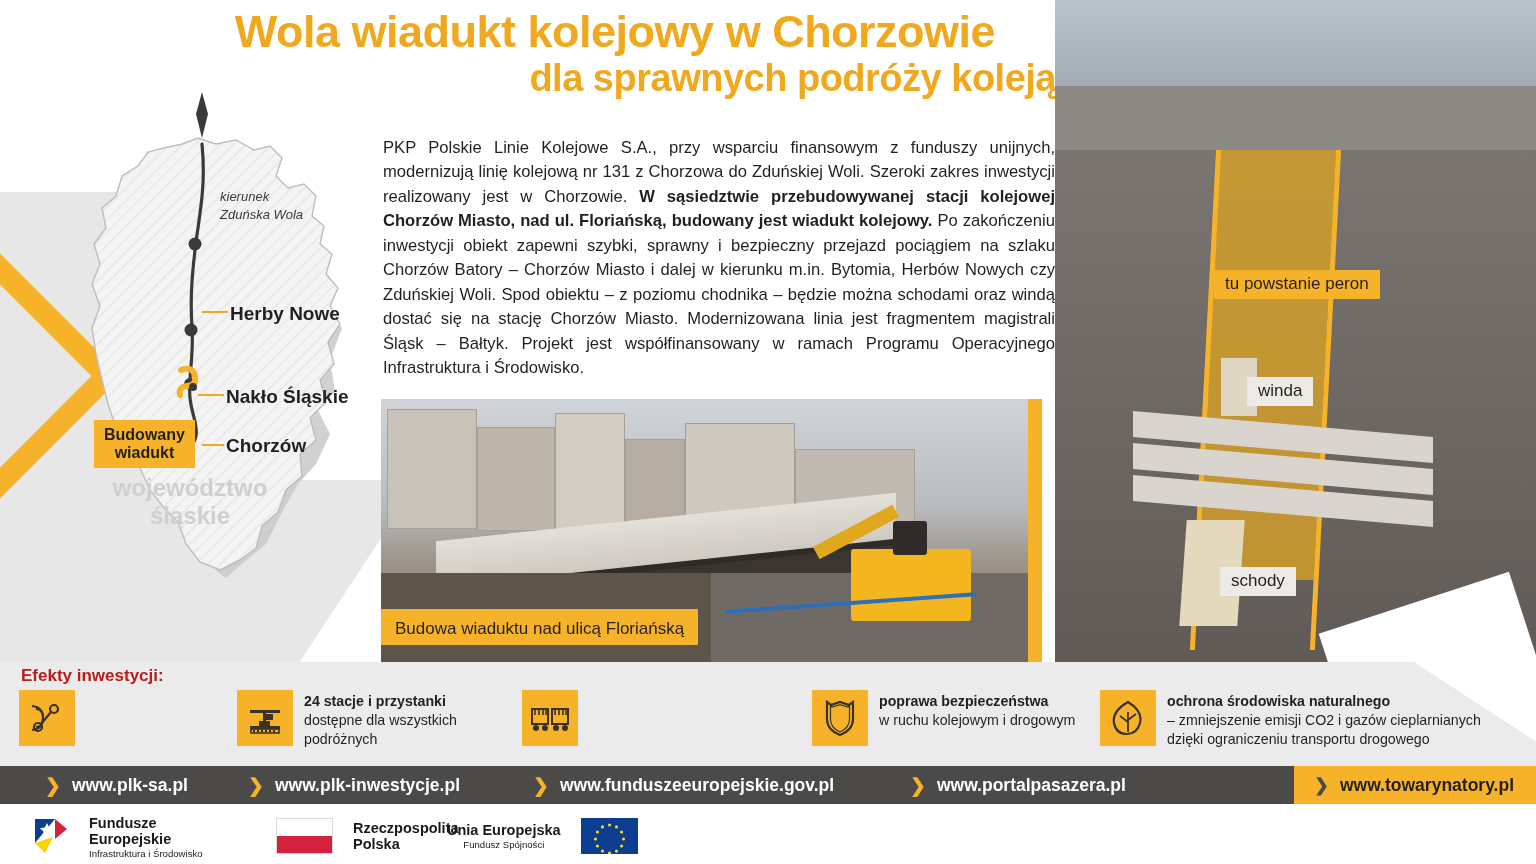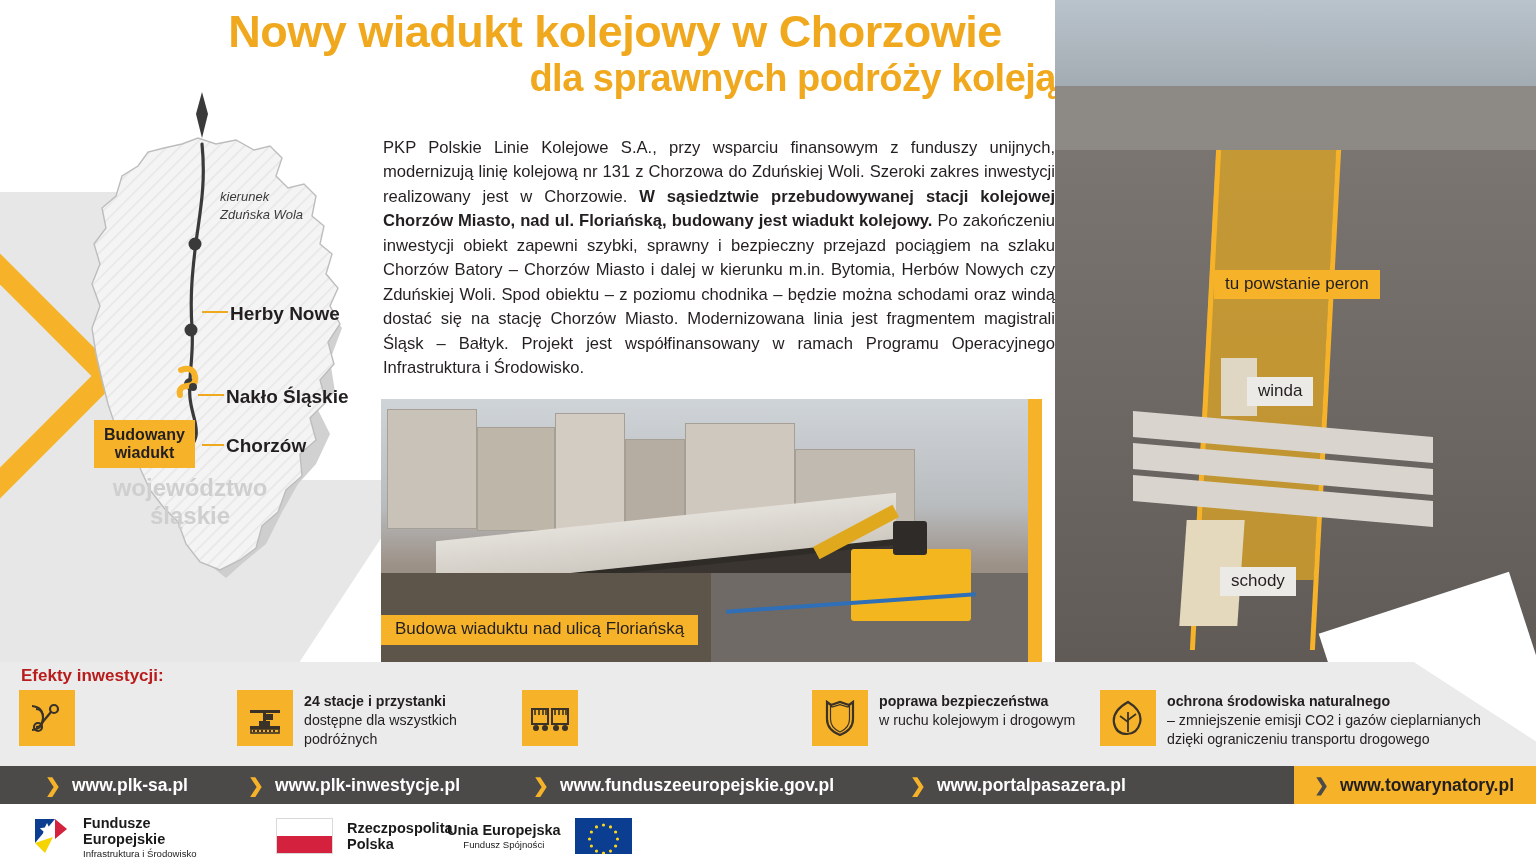--- a/index.html
+++ b/index.html
@@ -72,21 +72,21 @@
   
   .photo-via{
     position:absolute; left:381px; top:399px; width:661px; height:266px;
     overflow:hidden; background:#6a6258;
   }
   .photo-via .frame-r{
     position:absolute; right:0; top:0; width:14px; height:100%; background:#f6b32a;
   }
   .photo-cap{
     position:absolute; left:0px; bottom:20px; background:#f6b32a; color:#231f20;
-    font-size:17px; padding:4px 14px 6px 14px; white-space:nowrap;
+    font-size:17px; padding:10px 14px 6px 14px; white-space:nowrap;
   }
   .via-sky{ position:absolute; inset:0; background:linear-gradient(#cfd4d8,#b9bcbf 40%,#9d9288 62%,#7d7266); }
   .via-bld{ position:absolute; background:#c9c2b8; border:1px solid #a69f95; }
   .via-deck{
     position:absolute; left:55px; top:118px; width:460px; height:46px;
     background:linear-gradient(#e3e0da,#cfcac1); transform:skewY(-6deg);
     box-shadow:0 6px 0 rgba(0,0,0,.18);
   }
   .via-deck2{
     position:absolute; left:55px; top:160px; width:460px; height:52px;
@@ -165,21 +165,21 @@
   .url .chev{ color:#f6b32a; font-size:19px; font-weight:bold; line-height:1; }
   .url-last{
     position:absolute; right:0; top:0; height:38px; background:#f6b32a;
     display:flex; align-items:center; gap:11px; padding:0 22px 0 20px;
     color:#231f20; font-weight:bold; font-size:17.5px; white-space:nowrap;
   }
   .url-last .chev{ color:#4b4a49; }
 
   
   .footer{ position:absolute; left:0; top:804px; width:1536px; height:60px; background:#fff; }
-  .logo{ position:absolute; display:flex; align-items:center; gap:14px; }
+  .logo{ position:absolute; display:flex; align-items:center; gap:20px; }
   .logo-txt{ color:#1a1a1a; line-height:1.12; }
   .logo-txt .big{ font-weight:bold; font-size:14.5px; display:block; }
   .logo-txt .small{ font-size:9.6px; display:block; margin-top:2px;}
   .flag-pl{ width:57px; height:36px; border:1px solid #d9d9d9; }
   .flag-pl .w{ height:50%; background:#fff; }
   .flag-pl .r{ height:50%; background:#d4213d; }
   .eu-flag{ width:57px; height:36px; background:#0b3d91; position:relative; }
 </style>
 </head>
 <body>
@@ -187,21 +187,21 @@
 <div id="root">
 
   <div class="left-panel"></div>
   <div class="left-panel-notch"></div>
   <div class="chevron">
     <i class="a"></i>
       <i class="b"></i>
   </div>
 
   <div class="headline">
-    <span class="l1">Nowy wiadukt kolejowy w Chorzowie</span>
+    <span class="l1">Wola wiadukt kolejowy w Chorzowie</span>
     <span class="l2">dla sprawnych podróży koleją</span>
   </div>
 
   <div class="pkp-logo">
     <div class="pkp-mark">
       <svg width="74" height="16" viewBox="0 0 74 16" aria-hidden="true">
         <path d="M0 8 L24 4 L24 12 Z" fill="#2a5aa0"></path>
         <path d="M74 8 L50 4 L50 12 Z" fill="#2a5aa0"></path>
         <rect x="24" y="3" width="26" height="10" rx="2" fill="#1a3f75"></rect>
         <rect x="34" y="0" width="6" height="4" fill="#1a3f75"></rect>

